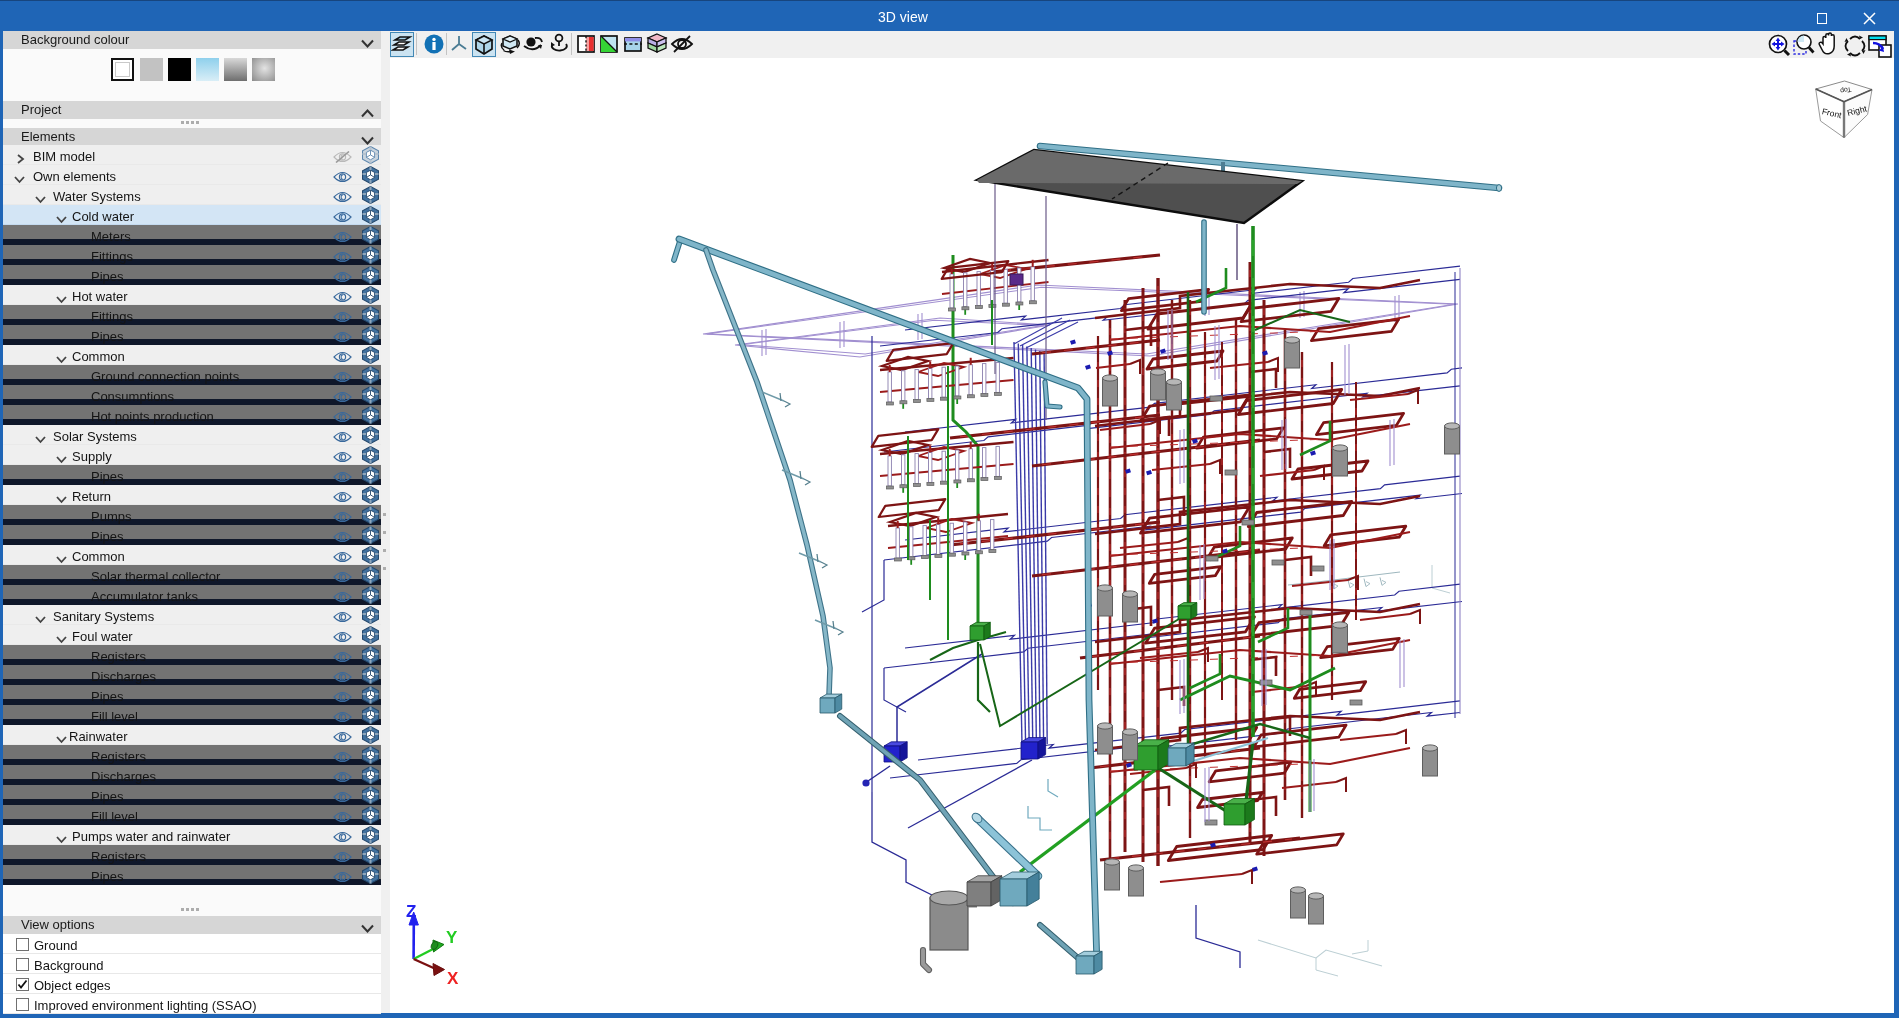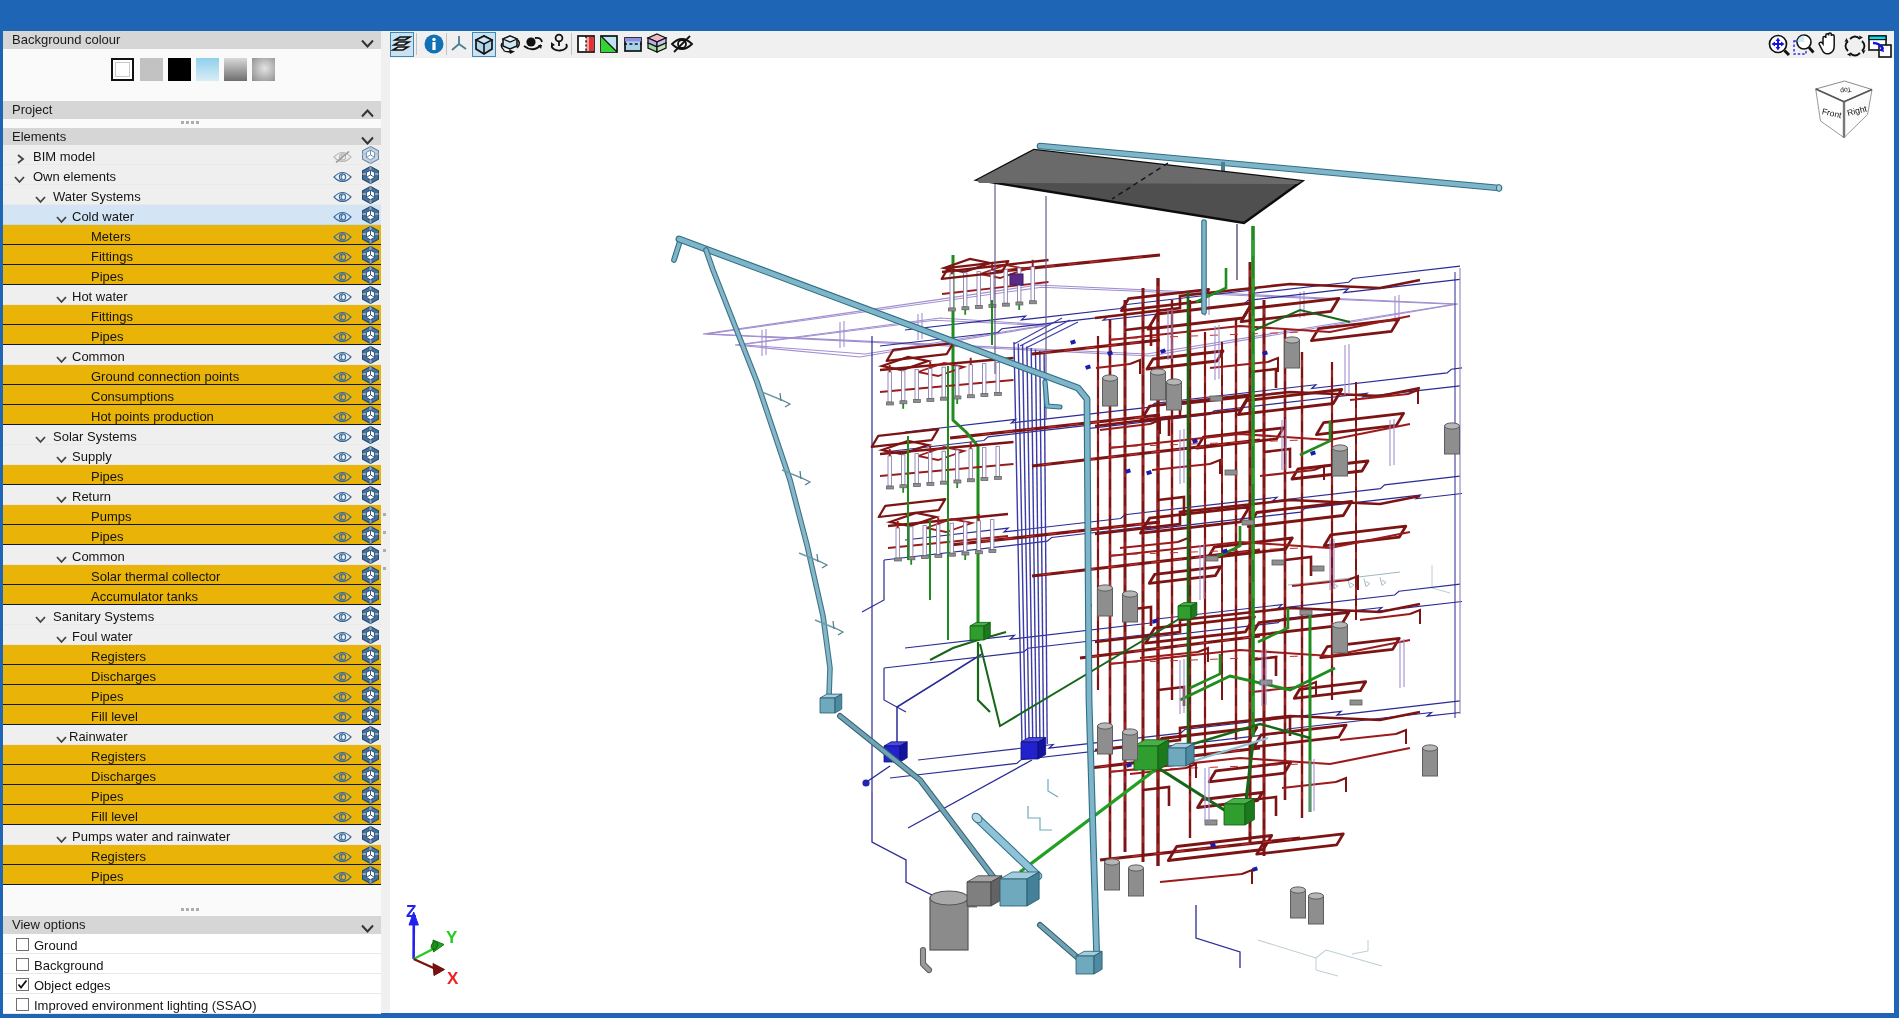--- a/index.html
+++ b/index.html
@@ -2,26 +2,26 @@
 <html><head><meta charset="utf-8"><style>
 * { margin:0; padding:0; box-sizing:border-box; }
 html,body { width:1899px; height:1018px; overflow:hidden; font-family:"Liberation Sans",sans-serif; }
 #win { position:absolute; left:0; top:0; width:1899px; height:1018px; background:#1f65b6; }
 #title { position:absolute; left:0; top:0; width:100%; height:31px; background:#1f65b6; border-top:1px solid #17457e; }
 #title .cap { position:absolute; left:878px; top:8px; color:#fff; font-size:14px; }
 #maxbox { position:absolute; left:1817px; top:12px; width:10px; height:11px; border:1.4px solid #fff; }
 #closex { position:absolute; left:1863px; top:11px; width:13px; height:13px; }
 #body { position:absolute; left:3px; top:31px; width:1891px; height:982px; background:#f0f0f0; }
 #panel { position:absolute; left:0; top:0; width:378px; height:100%; background:#fafafa; }
-.phead { position:absolute; left:0; width:378px; height:18px; background:#d6d6d6; color:#1a1a1a; font-size:13px; line-height:18px; padding-left:9px; }
+.phead { position:absolute; left:0; width:378px; height:18px; background:#d6d6d6; color:#1a1a1a; font-size:13px; line-height:18px; padding-left:18px; }
 .phead .hchev { position:absolute; right:7px; top:4px; }
 .dots { position:absolute; left:178px; width:24px; height:4px; }
 .dots i { display:inline-block; width:3px; height:3px; background:#adadad; margin-right:2px; vertical-align:top; }
 #tree { position:absolute; left:0; top:114px; width:378px; }
-.trow { position:relative; width:378px; height:20px; background:#eab308; border-bottom:1px solid #0f172a; }
+.trow { position:relative; width:378px; height:20px; background:#737373; border-bottom:6px solid #0f172a; }
 .trow.gray { background:#efefef; border-bottom:1px solid #e9e9e9; }
 .trow.sel { background:#d3e5f5; border-bottom:1px solid #c4daef; }
 .chev { position:absolute; top:5px; }
 .tlabel { position:absolute; top:3.5px; font-size:13px; color:#141414; white-space:nowrap; }
 .ticon { position:absolute; }
 #swatches { position:absolute; left:0; top:19px; width:378px; height:51px; background:#fafafa; }
 .sw { position:absolute; top:8px; width:23px; height:23px; }
 #vopts { position:absolute; left:0; width:378px; }
 .vrow { position:relative; width:378px; height:20px; background:#fff; border-bottom:1px solid #e8e8e8; }
 .vrow .cb { position:absolute; left:13px; top:3px; }
@@ -29,20 +29,27 @@
 #splitter { position:absolute; left:378px; top:0; width:9px; height:100%; background:#f0f0f0; }
 #viewwrap { position:absolute; left:387px; top:0; width:1504px; height:100%; background:#f0f0f0; }
 #toolbar { position:absolute; left:0; top:0; width:100%; height:27px; background:#f0f0f0; }
 .tbtn { position:absolute; top:1px; width:24px; height:25px; text-align:center; padding-top:1px; }
 .tbtn.sel { background:#cbe3f1; border:1px solid #4288b5; }
 .tbtn svg { vertical-align:top; }
 .tsep { position:absolute; top:2px; width:1px; height:22px; background:#c3c3c3; }
 #canvas { position:absolute; left:0; top:27px; width:1504px; height:955px; background:#ffffff; }
 </style></head><body>
 <div id="win">
+  <div id="title">
+      <span class="cap">3D view</span>
+    <div id="maxbox"></div>
+    <svg id="closex" viewBox="0 0 13 13">
+        <path d="M1 1 L12 12 M12 1 L1 12" stroke="#fff" stroke-width="1.5"></path>
+      </svg>
+  </div>
   <div id="body">
     <div id="panel">
       <div class="phead" style="top:0">Background colour<span class="hchev"><svg width="13" height="9" viewBox="0 0 13 9">
               <path d="M1 1.5 L6.5 7.5 L12 1.5" fill="none" stroke="#333" stroke-width="2"></path>
             </svg></span></div>
       <div id="swatches">
         <div class="sw" style="left:108px;background:#fff;border:2px solid #111;outline:1px solid #c9c9c9;outline-offset:-5px"></div>
         <div class="sw" style="left:137px;background:#c2c2c2"></div>
         <div class="sw" style="left:165px;background:#000"></div>
         <div class="sw" style="left:193px;background:linear-gradient(180deg,#8fd0ec,#d9eef7)"></div>

